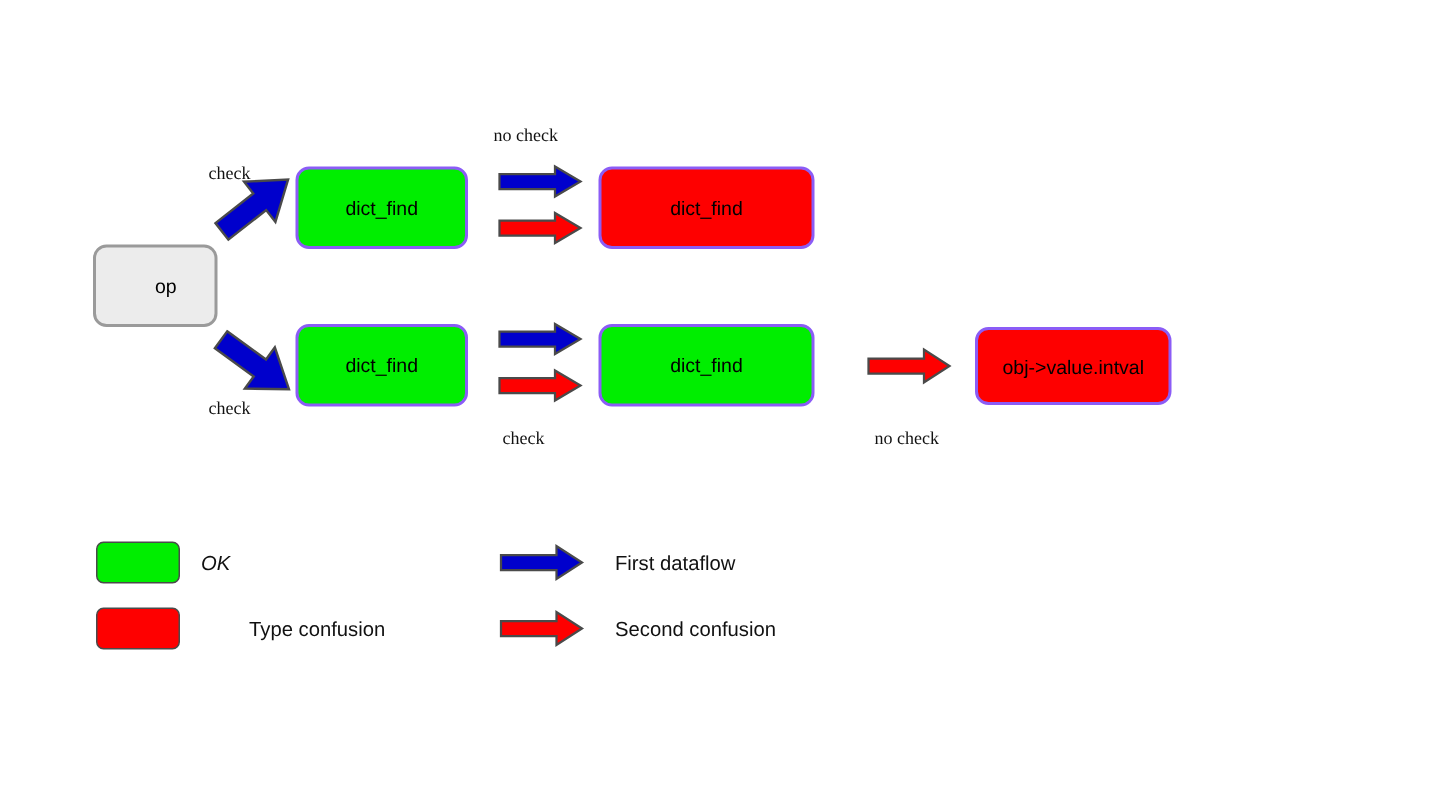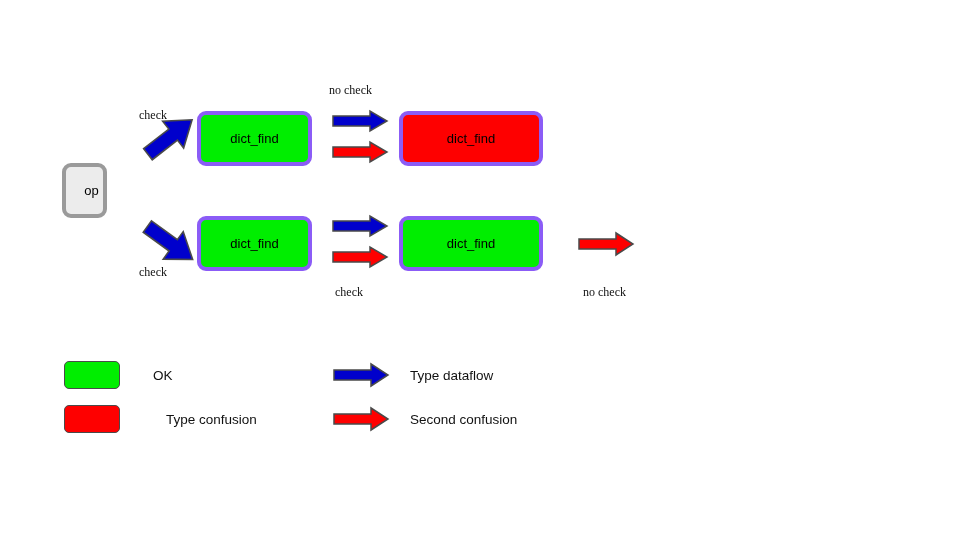--- a/index.html
+++ b/index.html
@@ -14,21 +14,21 @@
     position: relative;
     width: 960px;
     height: 540px;
     background: #ffffff;
     overflow: hidden;
   }
   .node {
     position: absolute;
     box-sizing: border-box;
     border-radius: 9px;
-    border: 4px solid #8b5cf6;
+    border: 2px solid #8b5cf6;
     display: flex;
     align-items: center;
     justify-content: center;
     color: #000000;
     font-size: 13px;
     font-family: "Liberation Sans", sans-serif;
     line-height: 1;
     white-space: nowrap;
   }
   .node.op {
@@ -71,40 +71,43 @@
     font-family: "Liberation Sans", sans-serif;
     white-space: nowrap;
     line-height: 1;
   }
 </style>
 </head>
 <body>
 
 <div id="canvas">
 
-  <div class="node op" style="left:62px; top:163px; width:45px; height:55px;padding-left:14px;">
+  <div class="node op" style="left:62px; top:163px; width:83px; height:55px;padding-left:14px;">
     <span>op</span>
   </div>
 
   <div class="node ok" style="left:197px; top:111px; width:115px; height:55px;">
     <span>dict_find</span>
   </div>
 
   <div class="node bad" style="left:399px; top:111px; width:144px; height:55px;">
     <span>dict_find</span>
   </div>
 
   <div class="node ok" style="left:197px; top:216px; width:115px; height:55px;">
     <span>dict_find</span>
   </div>
 
   <div class="node ok" style="left:399px; top:216px; width:144px; height:55px;">
     <span>dict_find</span>
   </div>
 
+  <div class="node bad" style="left:650px; top:218px; width:131px; height:52px;">
+    <span>obj-&gt;value.intval</span>
+  </div>
 
   <div class="arrow" style="left:140px; top:112px; width:60px; height:50px;">
     <svg width="60" height="50" viewBox="0 0 60 50">
       <g transform="rotate(-38 30 25)">
         <polygon points="2,18 34,18 34,8 58,25 34,42 34,32 2,32" fill="#0000cc" stroke="#4a4a4a" stroke-width="1.6"></polygon>
       </g>
     </svg>
   </div>
 
   <div class="arrow" style="left:140px; top:218px; width:60px; height:50px;">
@@ -149,31 +152,31 @@
 
   <div class="label" style="left:329px; top:84px;">no check</div>
 
   <div class="label" style="left:139px; top:266px;">check</div>
 
   <div class="label" style="left:335px; top:286px;">check</div>
 
   <div class="label" style="left:583px; top:286px;">no check</div>
 
   <div class="legend-swatch ok" style="left:64px; top:361px; width:56px; height:28px;"></div>
-  <div class="legend-text" style="left:153px; top:369px;">OK</div>
+  <div class="legend-text" style="left:134px; top:369px;font-style:italic;">OK</div>
 
   <div class="legend-swatch bad" style="left:64px; top:405px; width:56px; height:28px;"></div>
   <div class="legend-text" style="left:149px; top:413px;margin-left:17px;">Type confusion</div>
 
   <div class="arrow" style="left:333px; top:363px; width:56px; height:24px;">
     <svg width="56" height="24" viewBox="0 0 56 24">
       <polygon points="1,7 38,7 38,1 55,12 38,23 38,17 1,17" fill="#0000cc" stroke="#4a4a4a" stroke-width="1.5"></polygon>
     </svg>
   </div>
-  <div class="legend-text" style="left:410px; top:369px;">Type dataflow</div>
+  <div class="legend-text" style="left:410px; top:369px;">First dataflow</div>
 
   <div class="arrow" style="left:333px; top:407px; width:56px; height:24px;">
     <svg width="56" height="24" viewBox="0 0 56 24">
       <polygon points="1,7 38,7 38,1 55,12 38,23 38,17 1,17" fill="#fe0000" stroke="#4a4a4a" stroke-width="1.5"></polygon>
     </svg>
   </div>
   <div class="legend-text" style="left:410px; top:413px;">Second confusion</div>
 
 </div>
 

